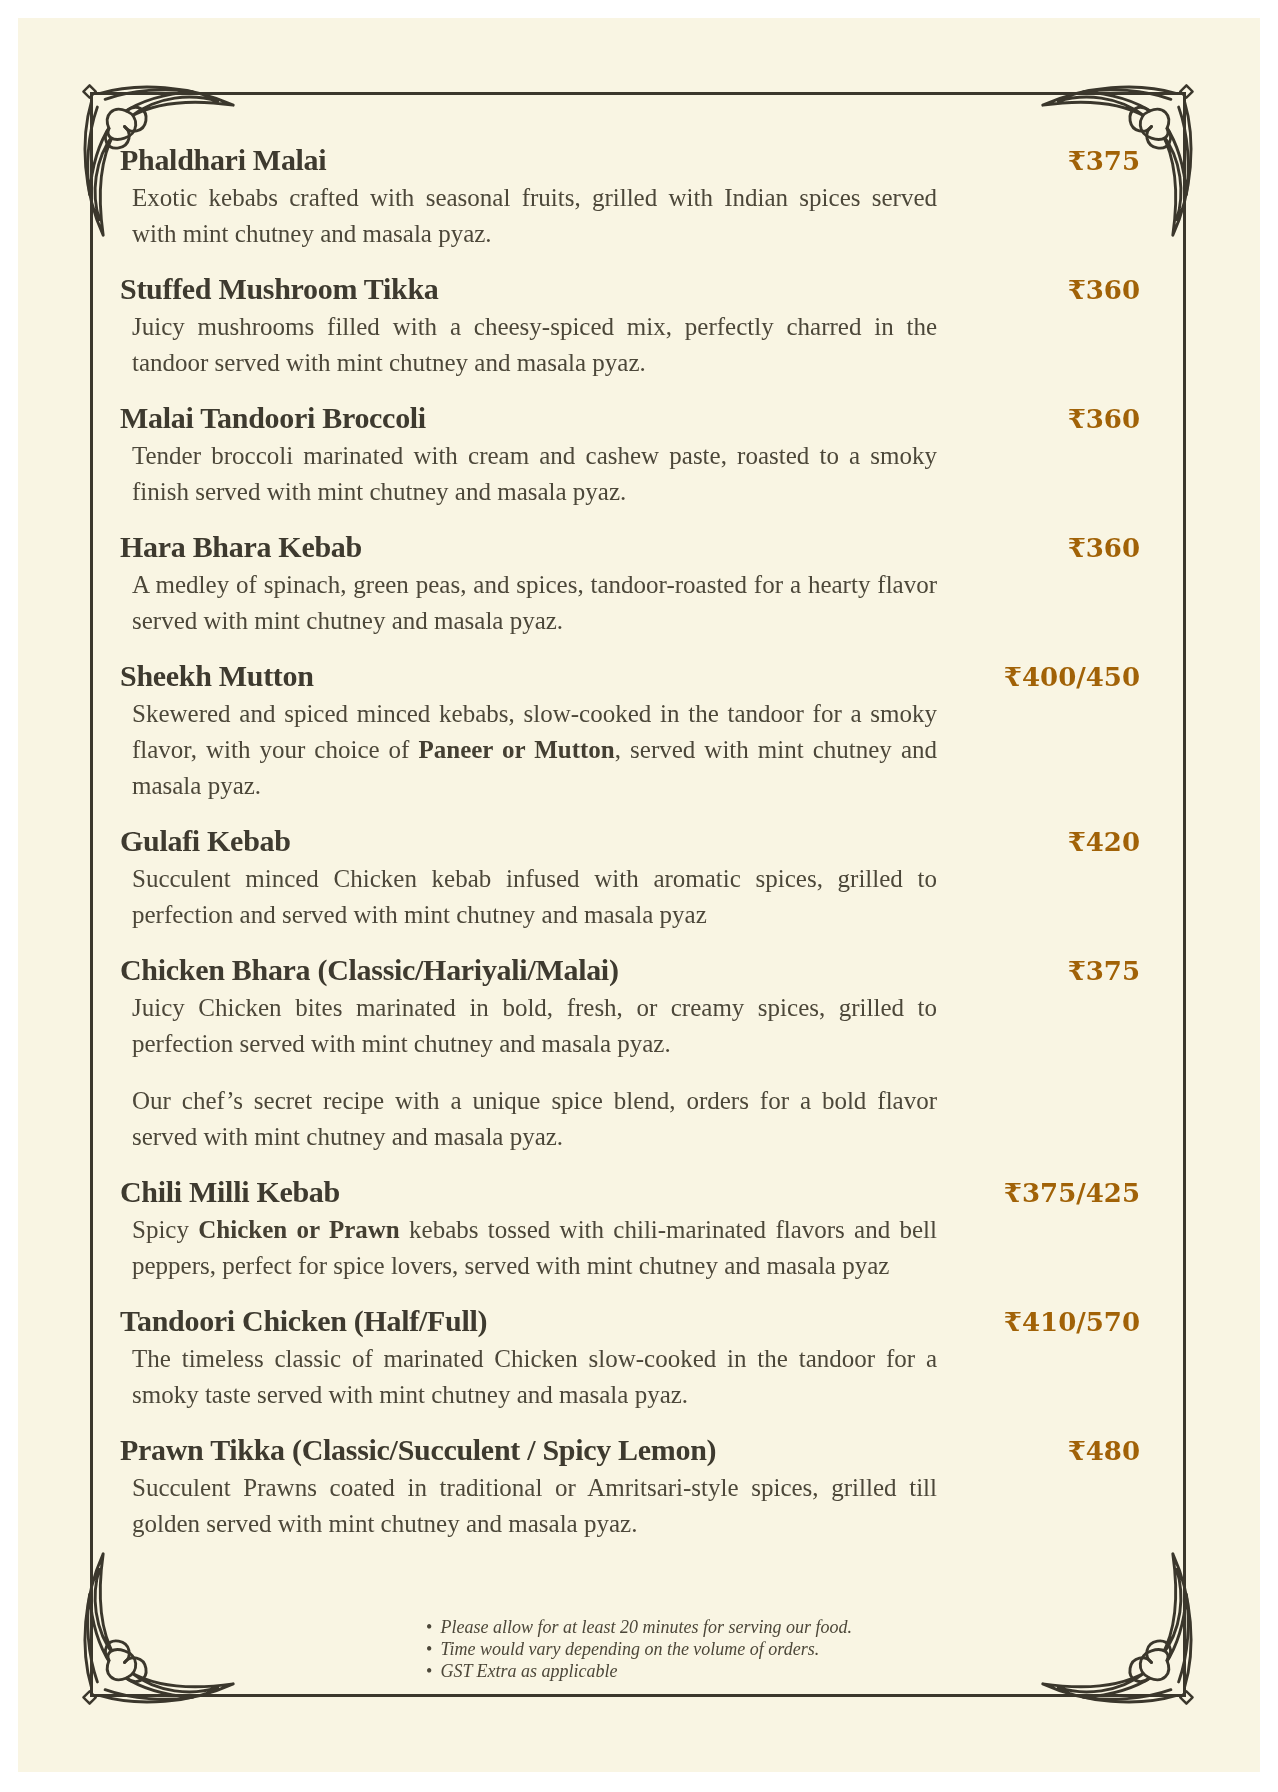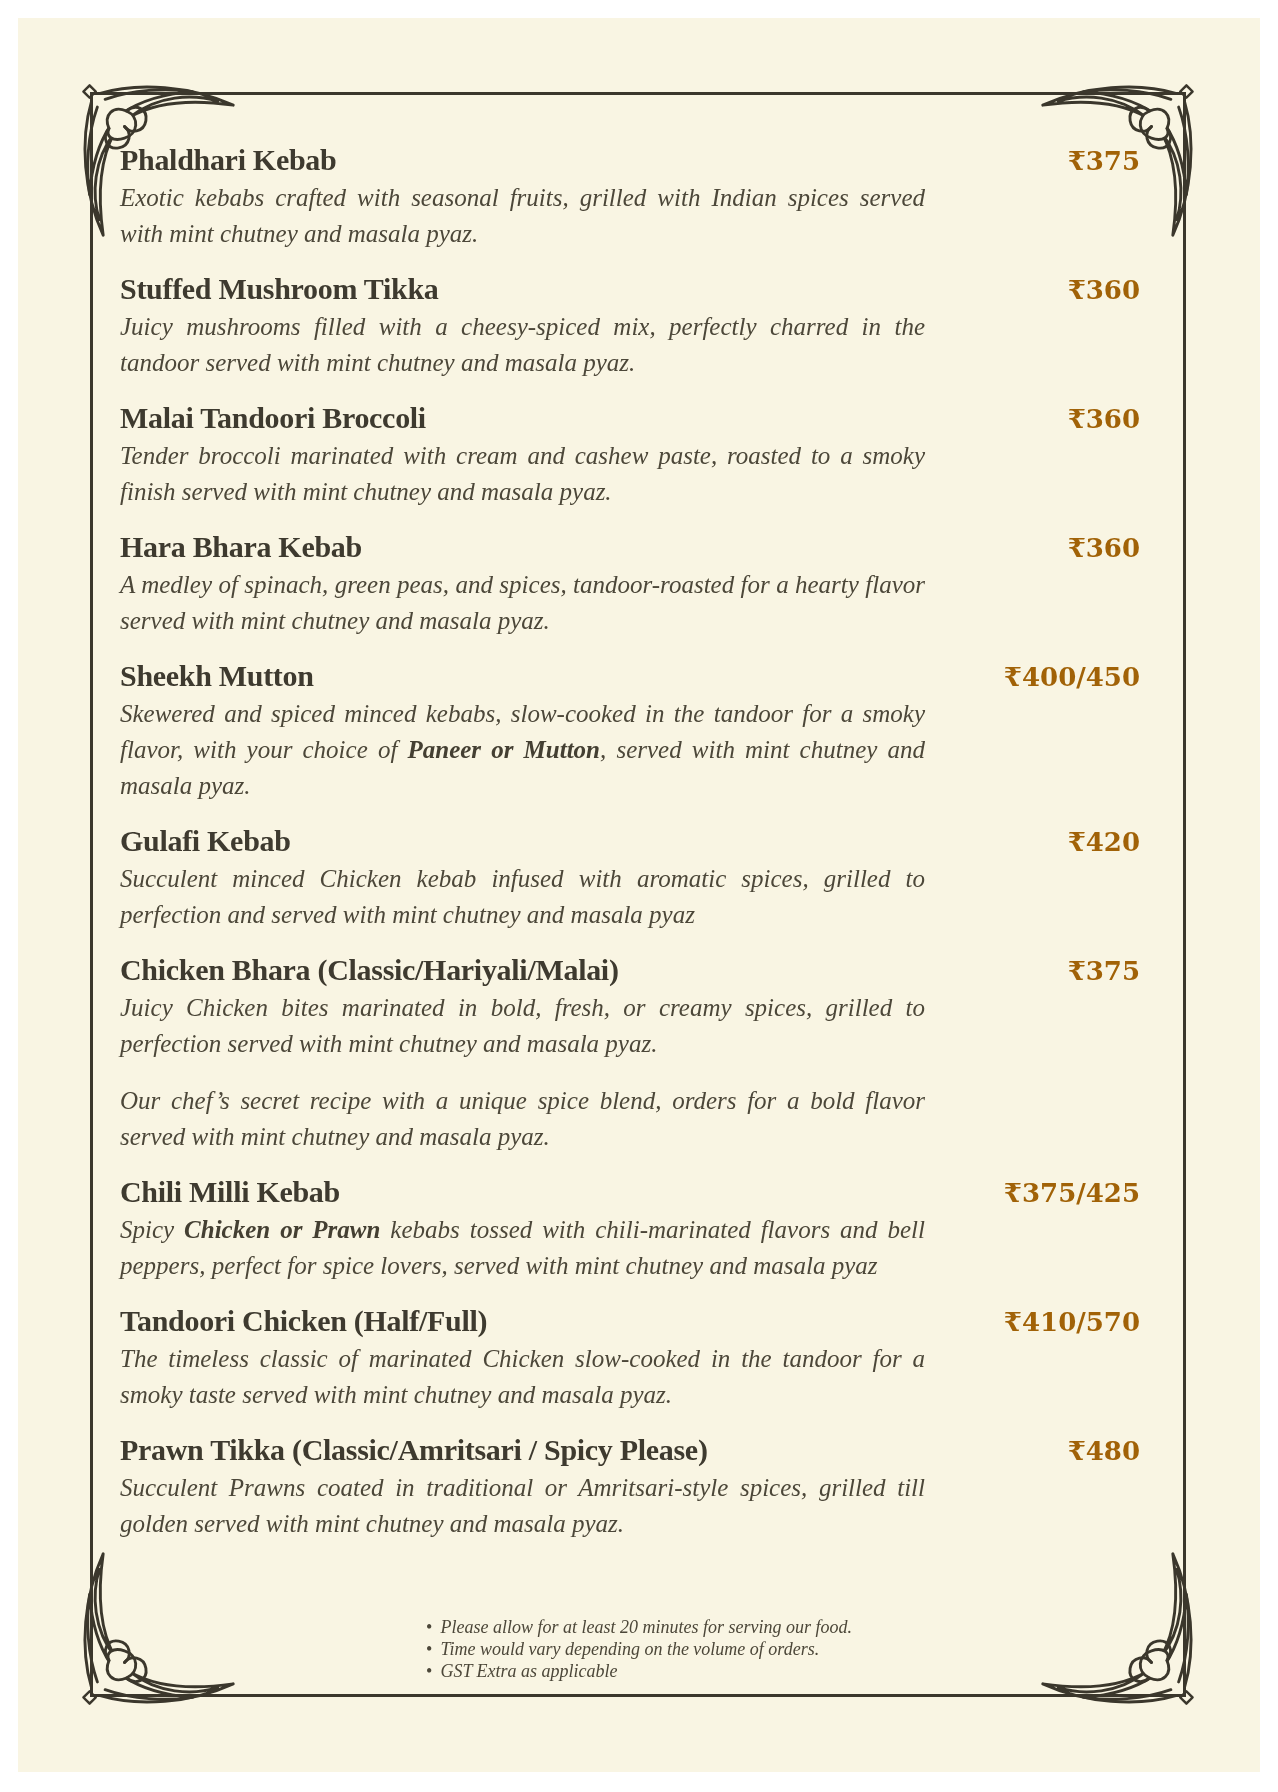--- a/index.html
+++ b/index.html
@@ -55,25 +55,25 @@
     font-family:"DejaVu Serif", serif;
     font-weight:700;
     font-size:26px;
     line-height:32px;
     color:#a16207;
     white-space:nowrap;
   }
   .item-desc {
     margin-top:3px;
     width:805px;
-    font-style:italic;
     font-size:25px;
     line-height:36px;
     color:#4c4739;
     text-align:justify;
+    margin-left:12px;
   }
   .item-desc b { font-weight:700; color:#443f32; }
 
   .footer {
     position:absolute;
     left:0; top:1616px;
     width:1278px;
     display:flex;
     justify-content:center;
   }
@@ -150,21 +150,21 @@
       <path d="M34,52 C28,38 38,28 52,34 C66,40 64,58 50,62 C38,66 30,60 34,52 Z" fill="#f9f5e3"></path>
       <path d="M52,34 C62,26 74,32 72,44 C70,56 56,58 50,50"></path>
       <path d="M34,52 C26,62 32,74 44,72 C56,70 58,56 50,50"></path>
     </g>
   </svg>
 </div>
 
 <div class="content">
   <div class="menu-item">
     <div class="item-head">
-      <span class="item-name">Phaldhari Kebab</span>
+      <span class="item-name">Phaldhari Malai</span>
       <span class="item-price">₹375</span>
     </div>
     <p class="item-desc"><span>Exotic kebabs crafted with seasonal fruits, grilled with Indian spices served with mint chutney and masala pyaz.</span></p>
   </div>
 
   <div class="menu-item">
     <div class="item-head">
       <span class="item-name">Stuffed Mushroom Tikka</span>
       <span class="item-price">₹360</span>
     </div>
@@ -226,21 +226,21 @@
   <div class="menu-item">
     <div class="item-head">
       <span class="item-name">Tandoori Chicken (Half/Full)</span>
       <span class="item-price">₹410/570</span>
     </div>
     <p class="item-desc"><span>The timeless classic of marinated Chicken slow-cooked in the tandoor for a smoky taste served with mint chutney and masala pyaz.</span></p>
   </div>
 
   <div class="menu-item">
     <div class="item-head">
-      <span class="item-name">Prawn Tikka (Classic/Amritsari / Spicy Please)</span>
+      <span class="item-name">Prawn Tikka (Classic/Succulent / Spicy Lemon)</span>
       <span class="item-price">₹480</span>
     </div>
     <p class="item-desc"><span>Succulent Prawns coated in traditional or Amritsari-style spices, grilled till golden served with mint chutney and masala pyaz.</span></p>
   </div>
 </div>
 
 <div class="footer">
   <ul class="footer-notes">
   <li>
     <span class="bullet">•</span>

